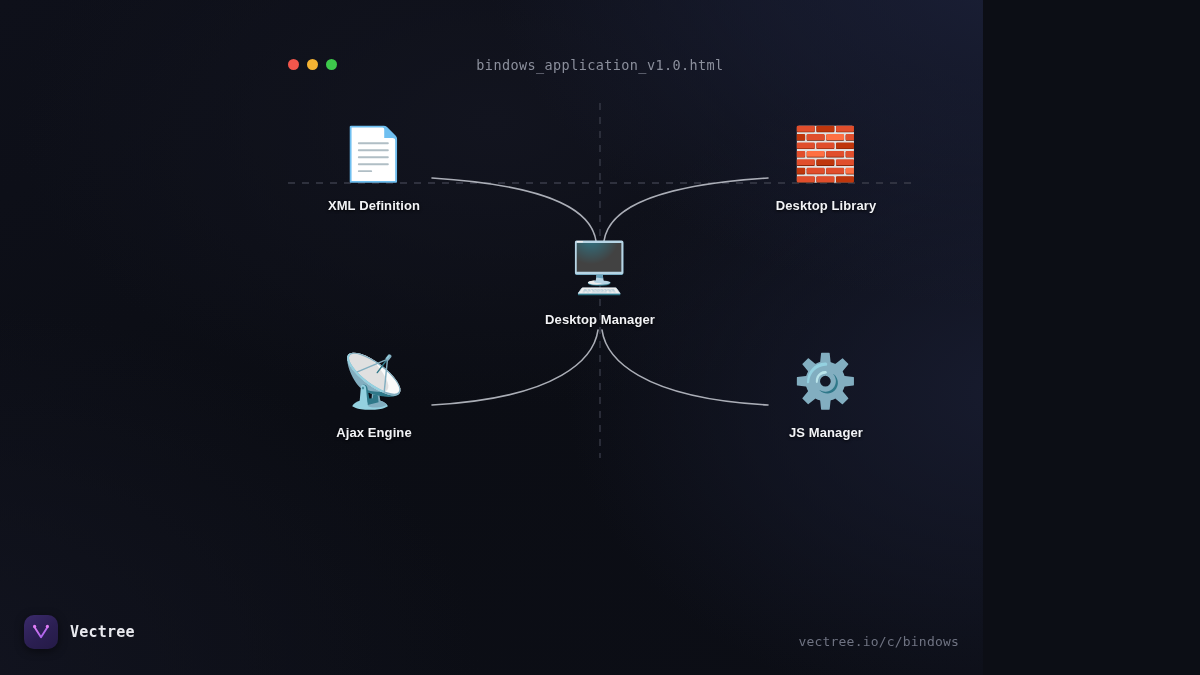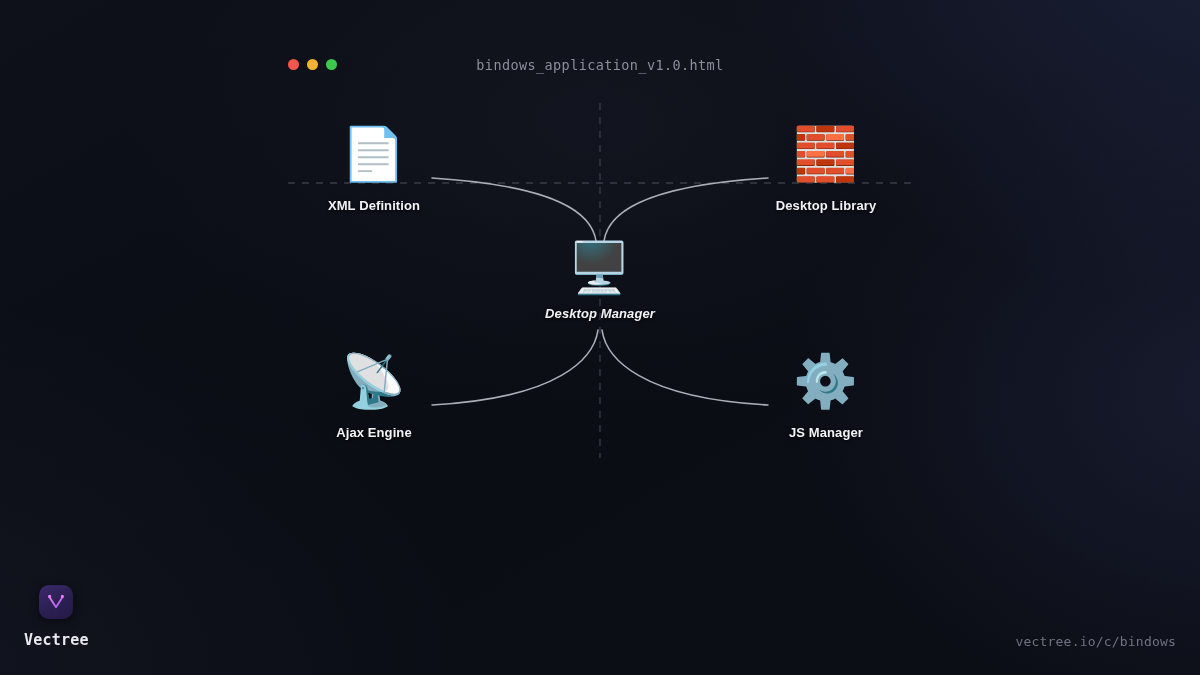--- a/index.html
+++ b/index.html
@@ -6,21 +6,21 @@
   * { margin:0; padding:0; box-sizing:border-box; }
 
   html, body {
     width:1200px; height:675px;
     overflow:hidden;
     background:#0c0e15;
   }
 
   #stage {
     position:relative;
-    width:1200px;
+    width:983px;
     height:675px;
     background:
       radial-gradient(ellipse 780px 520px at 105% -8%,  #1b2038 0%, rgba(27,32,56,0.55) 38%, rgba(13,15,23,0) 70%),
       radial-gradient(ellipse 620px 460px at 103% 58%,  #171b2e 0%, rgba(23,27,46,0.45) 42%, rgba(13,15,23,0) 72%),
       radial-gradient(ellipse 700px 420px at 50% 18%,   #12141f 0%, rgba(13,15,23,0) 68%),
       radial-gradient(ellipse 900px 600px at -8% 100%,  #121420 0%, rgba(13,15,23,0) 62%),
       linear-gradient(150deg, #0e101a 0%, #0b0d14 48%, #0c0e16 100%);
     font-family:"Liberation Sans", sans-serif;
   }
 
@@ -85,33 +85,32 @@
   #node-center { left:600px; top:243px; }
   #node-ajax   { left:374px; top:355px; }
   #node-js     { left:826px; top:355px; }
 
   #node-xml    .glyph,
   #node-widget .glyph,
   #node-ajax   .glyph,
   #node-js     .glyph { font-size:52px; }
   #node-center .glyph { font-size:50px; }
 
-  #node-center .label { margin-top:13px;font-style:italic; }
+  #node-center .label { margin-top:19px; }
 
   
   .brand {
     position:absolute;
     left:24px; bottom:18px;
   }
   .brand-row {
     display:flex;
     align-items:center;
     gap:12px;
     margin-bottom:8px;
-    flex-direction:column;
   }
   .brand-logo {
     width:34px; height:34px;
     border-radius:10px;
     background:linear-gradient(145deg, #3b2a6b 0%, #2b1f52 55%, #241a46 100%);
     display:flex; align-items:center; justify-content:center;
     box-shadow:0 2px 8px rgba(0,0,0,0.5);
     flex:0 0 auto;
   }
   .brand-name {

